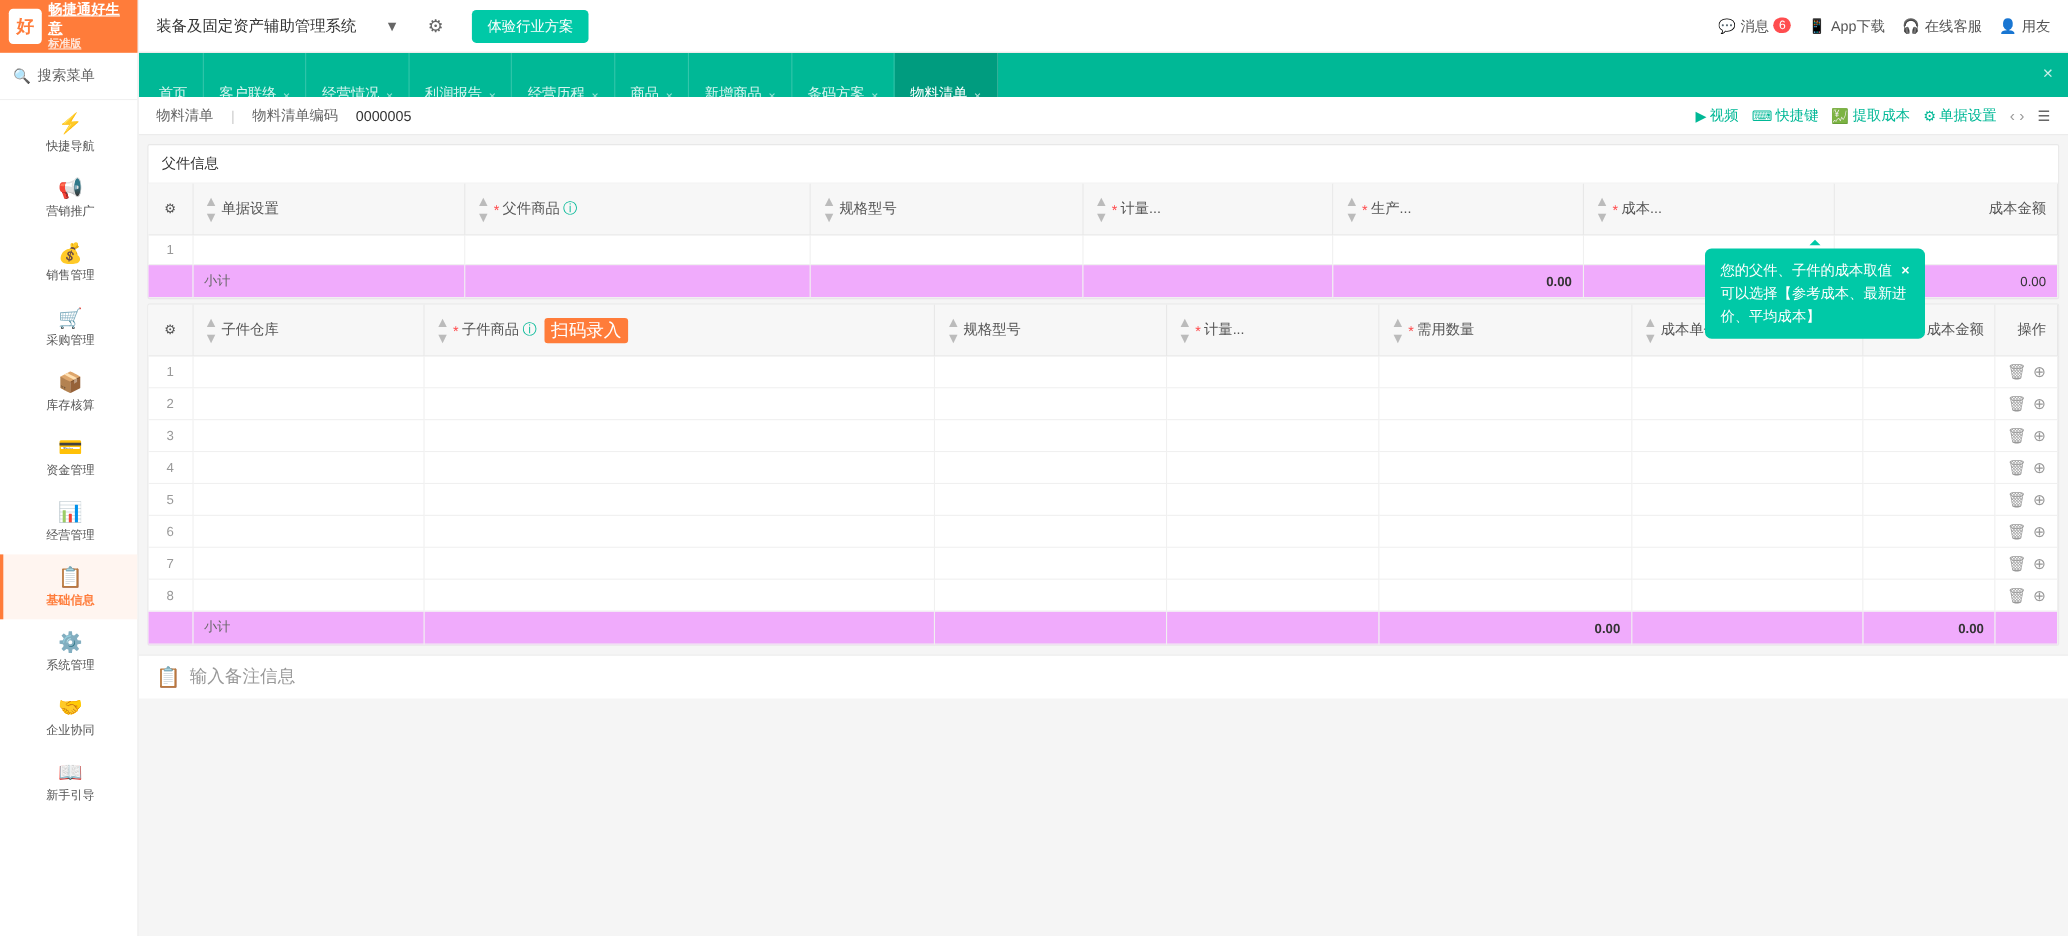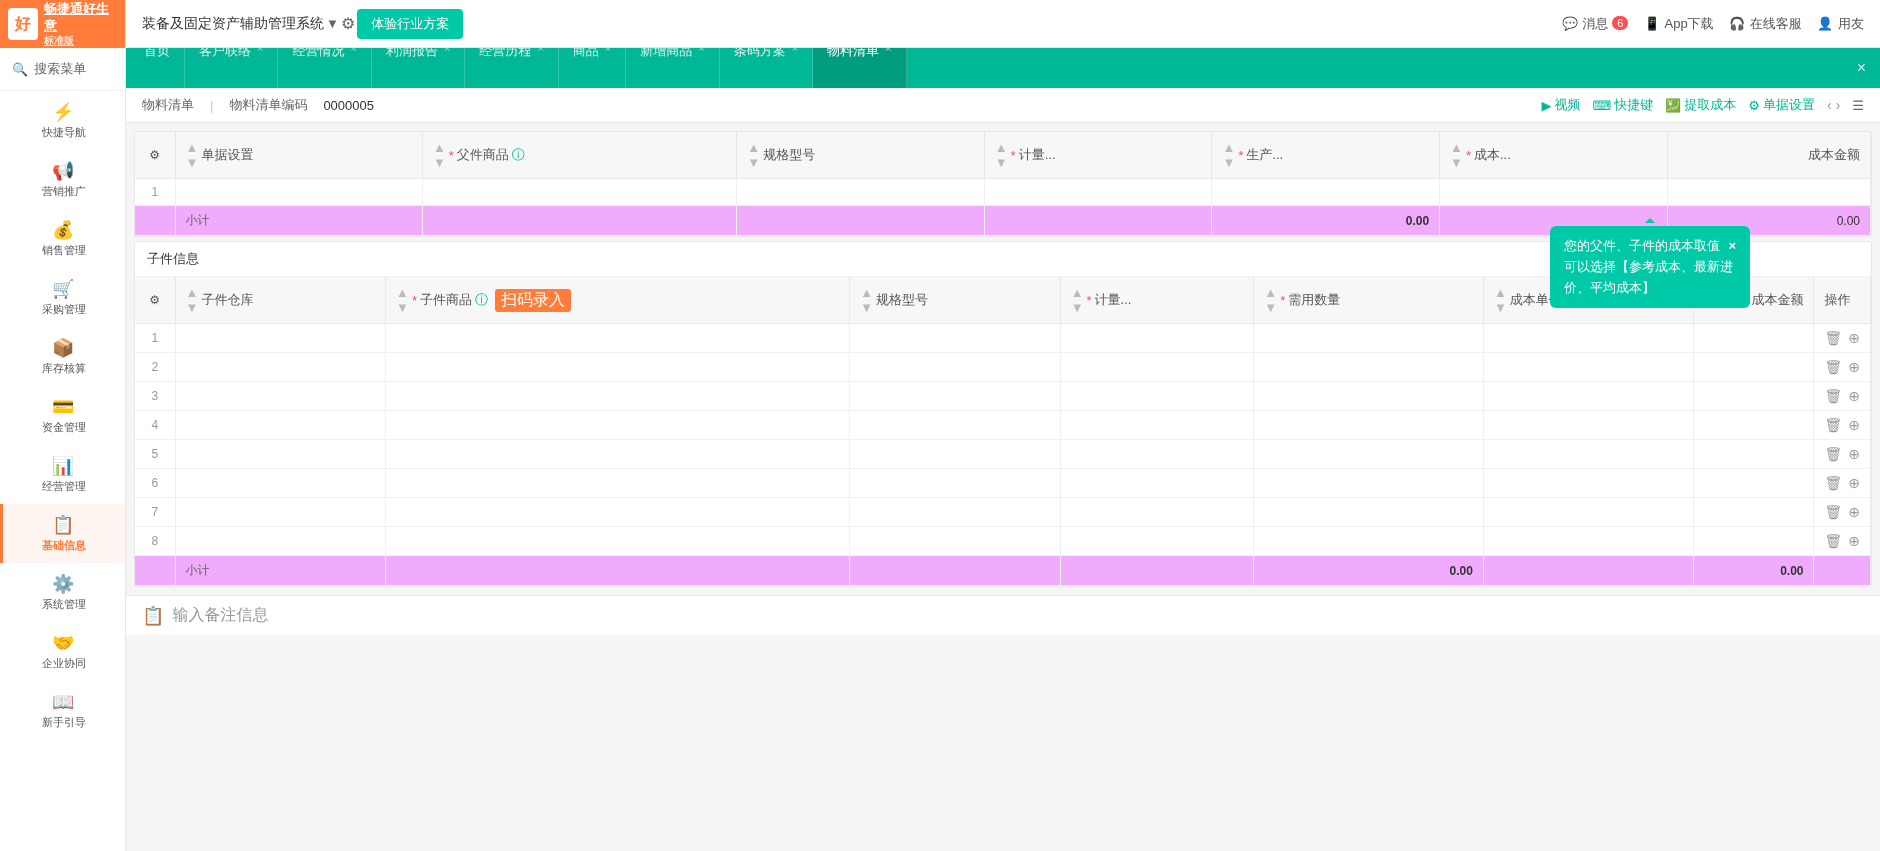--- a/index.html
+++ b/index.html
@@ -74,21 +74,21 @@
     
     .top-header {
       background: #fff;
       height: 48px;
       display: flex;
       align-items: center;
       padding: 0 16px;
       border-bottom: 1px solid #e8e8e8;
       justify-content: space-between;
     }
-    .top-header-left { display: flex; align-items: center; gap: 2px; }
+    .top-header-left { display: flex; align-items: center; gap: 26px; }
     .system-title { font-size: 14px; color: #333; font-weight: 500; }
     .header-dropdown { cursor: pointer; color: #666; }
     .header-gear { cursor: pointer; color: #666; font-size: 16px; }
     .trial-btn {
       background: #00c9a7;
       color: #fff;
       border: none;
       padding: 6px 14px;
       border-radius: 4px;
       cursor: pointer;
@@ -113,21 +113,21 @@
       align-items: center;
       height: 40px;
       padding: 0 4px;
       flex-shrink: 0;
       overflow-x: auto;
     }
     .nav-tab {
       padding: 0 14px;
       height: 52px;
       display: flex;
-      align-items: flex-start;
+      align-items: flex-end;
       gap: 4px;
       color: rgba(255,255,255,0.85);
       cursor: pointer;
       white-space: nowrap;
       font-size: 13px;
       border-right: 1px solid rgba(255,255,255,0.2);
     }
     .nav-tab.active { background: rgba(0,0,0,0.15); color: #fff; font-weight: 500; }
     .nav-tab-close { font-size: 11px; opacity: 0.7; margin-left: 2px; }
     .nav-global-close { margin-left: auto; padding: 0 10px; color: rgba(255,255,255,0.8); cursor: pointer; font-size: 16px; }
@@ -415,20 +415,21 @@
           <span style="cursor:pointer;color:#666">☰</span>
         </div>
       </div>
 
       <div class="tooltip-popup">
         <span class="tooltip-close">×</span>
         <span>您的父件、子件的成本取值可以选择【参考成本、最新进价、平均成本】</span>
       </div>
 
       <div class="section" style="margin:8px 8px 4px 8px">
+        <div class="section-title">父件信息</div>
         <table class="data-table">
           <thead>
             <tr>
               <th class="col-settings">⚙</th>
               <th>
                 <div class="th-flex">
                   <span class="sort-arrows">
                       <span>▲</span>
                       <span>▼</span>
                     </span>
@@ -509,21 +510,20 @@
               <td></td>
               <td style="text-align:right; font-weight:bold">0.00</td>
               <td></td>
               <td class="value">0.00</td>
             </tr>
           </tbody>
         </table>
       </div>
 
       <div class="section subtable-section">
-        <div class="section-title">子件信息</div>
         <table class="data-table">
           <thead>
             <tr>
               <th class="col-settings">⚙</th>
               <th>
                 <div class="th-flex">
                   <span class="sort-arrows">
                       <span>▲</span>
                       <span>▼</span>
                     </span>
@@ -576,21 +576,21 @@
                   <span class="sort-arrows">
                       <span>▲</span>
                       <span>▼</span>
                     </span>
                   <span>成本单价</span>
                 </div>
               </th>
               <th style="text-align:right; width:120px">
                 <span>成本金额</span>
               </th>
-              <th style="width:50px; text-align:left">
+              <th style="width:50px; text-align:right">
                 <span>操作</span>
               </th>
             </tr>
           </thead>
           <tbody id="child-tbody">
           <tr>
       <td class="row-num">1</td>
       <td></td>
       <td></td>
       <td></td>

